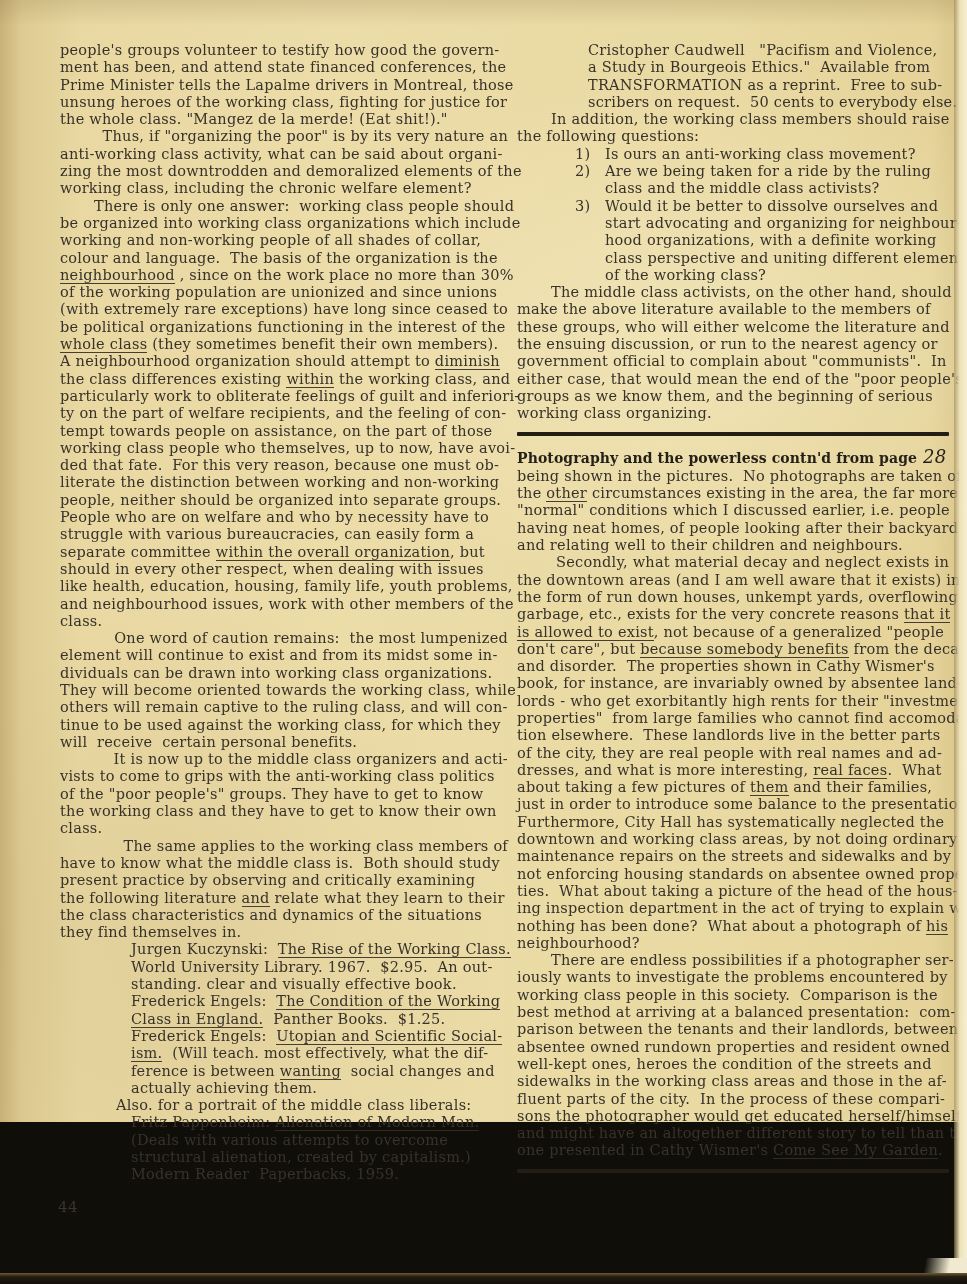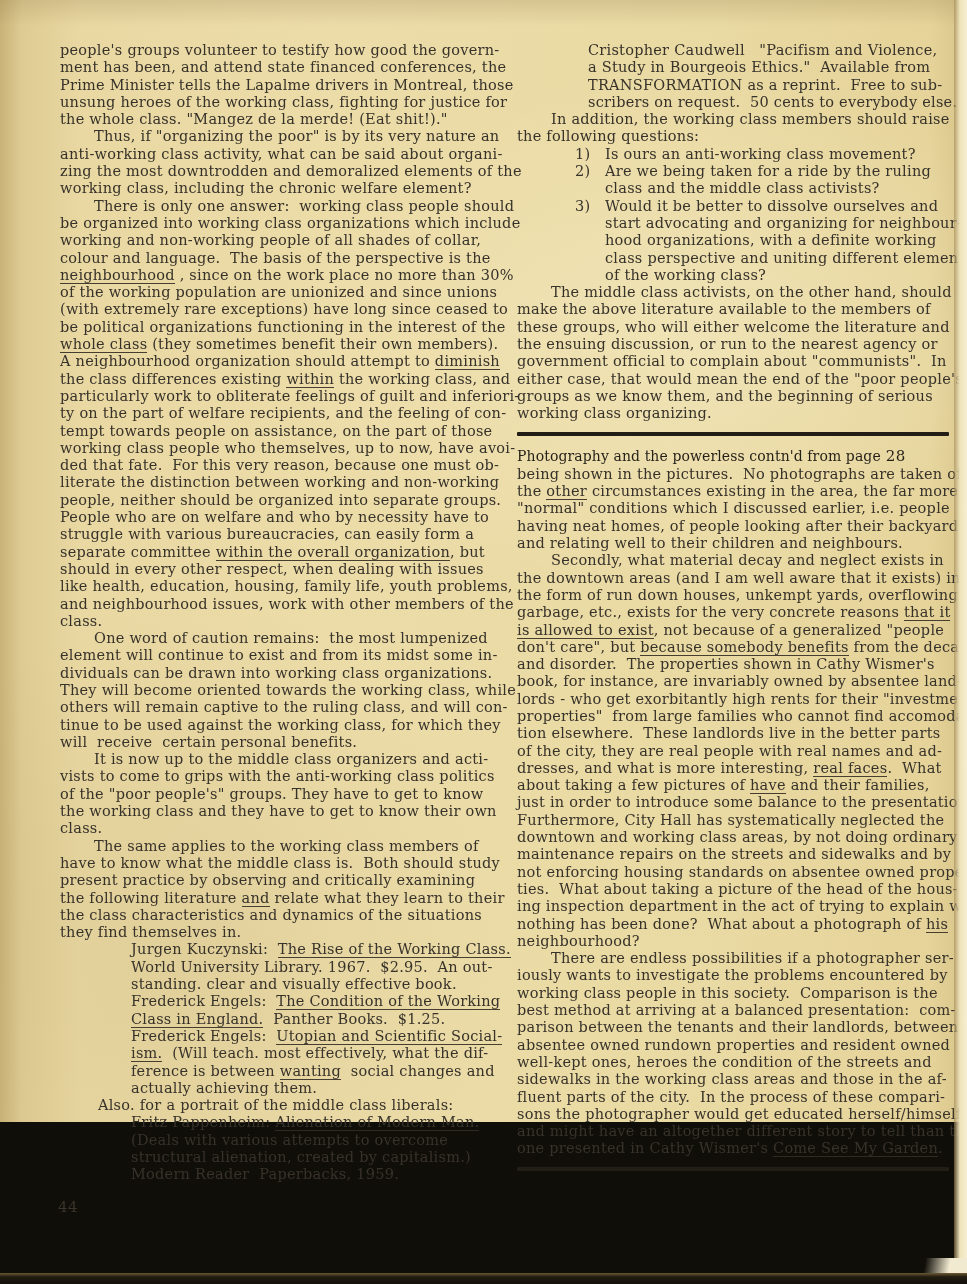--- a/index.html
+++ b/index.html
@@ -29,32 +29,32 @@
     background:linear-gradient(100deg, rgba(246,239,210,0) 30%, #f2ead0 70%);
   }
   .col{
     position:absolute;top:42px;
     font-size:14.5px;line-height:17.3px;letter-spacing:0.25px;
     color:#37322a;
   }
   .col.left{left:60px;width:448px;}
   .col.right{left:517px;width:432px;}
   .tl{white-space:pre;}
-  .para.indent > .tl:first-child{padding-left:34px;}
+  .para.indent > .tl:first-child{padding-left:34px;text-align:right;}
   .para.bib{margin-left:71px;}
-  .para.also{margin-left:38px;}
+  .para.also{margin-left:56px;}
   .list .li{position:relative;padding-left:88px;}
   .list .num{position:absolute;left:58px;top:0;}
   .u{border-bottom:1.5px solid rgba(52,46,36,0.9);}
   .rule{
     height:4px;background:#221d15;margin:9px 0 12px 0;border-radius:1px;
   }
   .heading{margin-bottom:1px;color:#241f17;}
-  .heading .hb{font-weight:normal;font-size:14px;letter-spacing:0.1px;}
-  .heading .hp{font-size:15px;}
+  .heading .hb{font-weight:bold;font-size:14px;letter-spacing:0.1px;}
+  .heading .hp{font-size:18px;font-style:italic;}
   .page-number{
     position:absolute;left:58px;top:1198px;
     font-family:"DejaVu Serif","Liberation Serif",serif;
     font-size:15px;color:#3a352c;letter-spacing:0.5px;
   }
 </style>
 </head>
 <body>
 
 <div class="paper">
@@ -69,21 +69,21 @@
       <div class="para indent">
         <div class="tl">Thus, if "organizing the poor" is by its very nature an</div>
         <div class="tl">anti-working class activity, what can be said about organi-</div>
         <div class="tl">zing the most downtrodden and demoralized elements of the</div>
         <div class="tl">working class, including the chronic welfare element?</div>
       </div>
       <div class="para indent">
         <div class="tl">There is only one answer:  working class people should</div>
         <div class="tl">be organized into working class organizations which include</div>
         <div class="tl">working and non-working people of all shades of collar,</div>
-        <div class="tl">colour and language.  The basis of the perspective is the</div>
+        <div class="tl">colour and language.  The basis of the organization is the</div>
         <div class="tl"><span class="u">neighbourhood</span> , since on the work place no more than 30%</div>
         <div class="tl">of the working population are unionized and since unions</div>
         <div class="tl">(with extremely rare exceptions) have long since ceased to</div>
         <div class="tl">be political organizations functioning in the interest of the</div>
         <div class="tl"><span class="u">whole class</span> (they sometimes benefit their own members).</div>
         <div class="tl">A neighbourhood organization should attempt to <span class="u">diminish</span></div>
         <div class="tl">the class differences existing <span class="u">within</span> the working class, and</div>
         <div class="tl">particularly work to obliterate feelings of guilt and inferiori-</div>
         <div class="tl">ty on the part of welfare recipients, and the feeling of con-</div>
         <div class="tl">tempt towards people on assistance, on the part of those</div>
@@ -200,21 +200,21 @@
         <div class="tl">garbage, etc., exists for the very concrete reasons <span class="u">that it</span></div>
         <div class="tl"><span class="u">is allowed to exist</span>, not because of a generalized "people</div>
         <div class="tl">don't care", but <span class="u">because somebody benefits</span> from the decay</div>
         <div class="tl">and disorder.  The properties shown in Cathy Wismer's</div>
         <div class="tl">book, for instance, are invariably owned by absentee land-</div>
         <div class="tl">lords - who get exorbitantly high rents for their "investment</div>
         <div class="tl">properties"  from large families who cannot find accomoda-</div>
         <div class="tl">tion elsewhere.  These landlords live in the better parts</div>
         <div class="tl">of the city, they are real people with real names and ad-</div>
         <div class="tl">dresses, and what is more interesting, <span class="u">real faces</span>.  What</div>
-        <div class="tl">about taking a few pictures of <span class="u">have</span> and their families,</div>
+        <div class="tl">about taking a few pictures of <span class="u">them</span> and their families,</div>
         <div class="tl">just in order to introduce some balance to the presentation?</div>
         <div class="tl">Furthermore, City Hall has systematically neglected the</div>
         <div class="tl">downtown and working class areas, by not doing ordinary</div>
         <div class="tl">maintenance repairs on the streets and sidewalks and by</div>
         <div class="tl">not enforcing housing standards on absentee owned proper-</div>
         <div class="tl">ties.  What about taking a picture of the head of the hous-</div>
         <div class="tl">ing inspection department in the act of trying to explain why</div>
         <div class="tl">nothing has been done?  What about a photograph of <span class="u">his</span></div>
         <div class="tl">neighbourhood?</div>
       </div>

